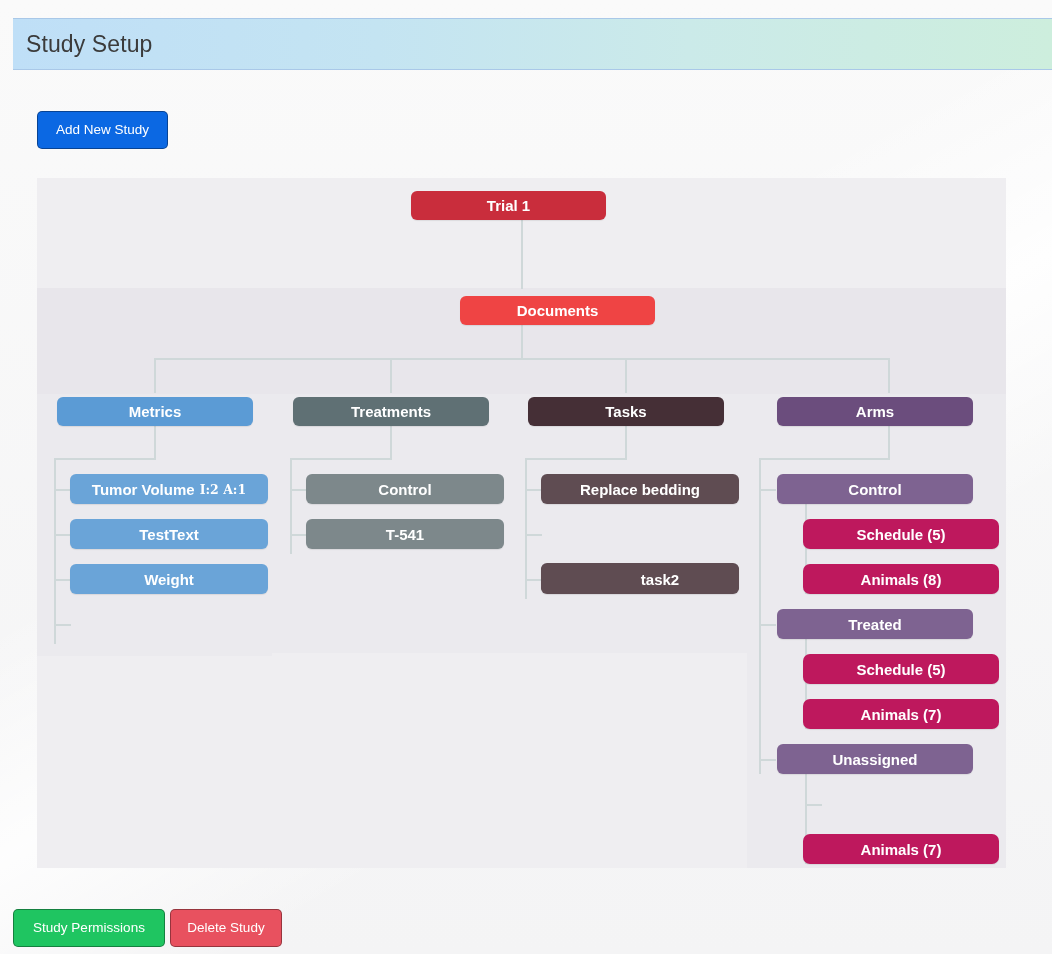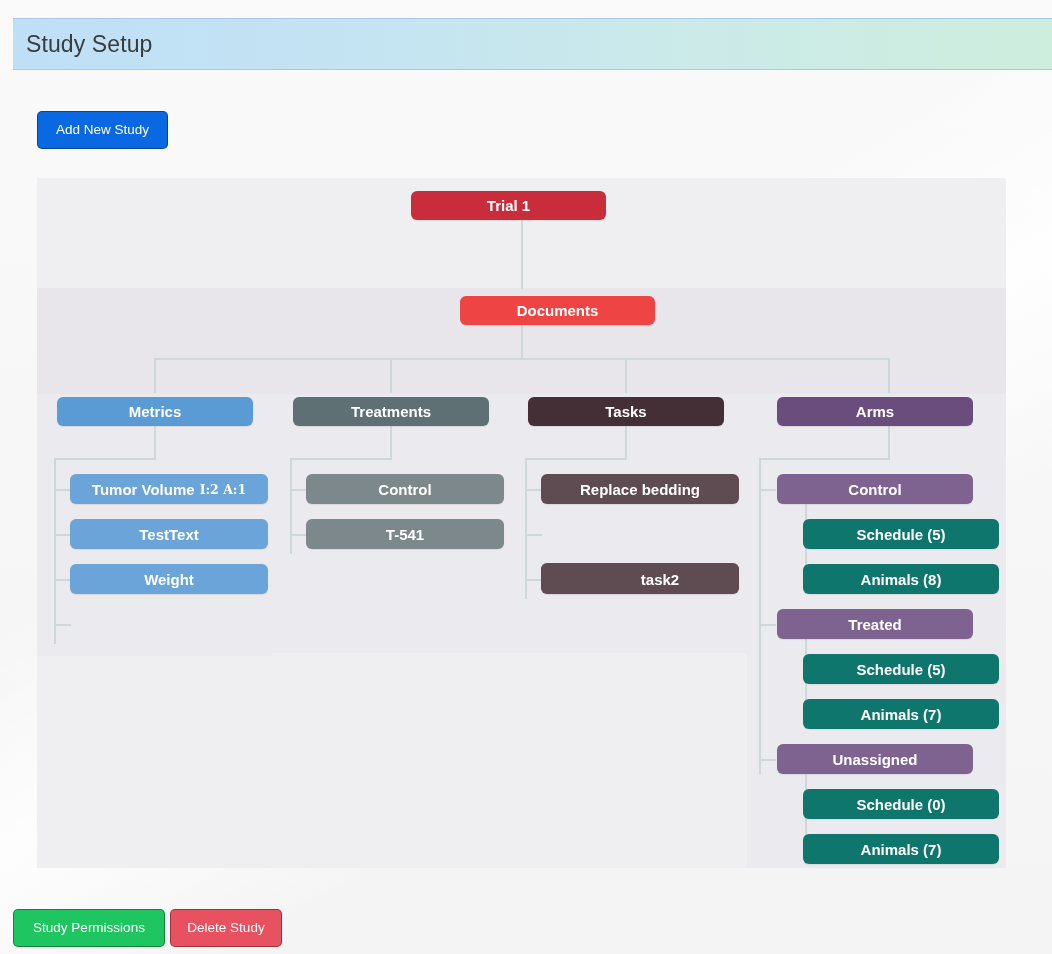--- a/index.html
+++ b/index.html
@@ -141,21 +141,21 @@
   .n-root     { background: #c92d3c; }
   .n-docs     { background: #ef4444; margin-left: 36px; }
   .n-metrics  { background: #5b9bd5; }
   .n-metricsc { background: #6aa4d8; }
   .n-treat    { background: #5f7074; }
   .n-treatc   { background: #7d888b; }
   .n-tasks    { background: #452f36; }
   .n-tasksc   { background: #5f4c52; }
   .n-arms     { background: #6b4d7d; }
   .n-armsc    { background: #7e6391; }
-  .n-armsgc   { background: #0f766e; }
+  .n-armsgc   { background: #be185d; border-radius: 7px; }
 </style>
 </head>
 <body>
 
 <div id="root">
 
   <div class="page-header">
     <h1>Study Setup</h1>
   </div>
 
@@ -246,21 +246,20 @@
 
     <div class="node n-armsc" style="left:740px;top:296px;width:196px;height:30px;">Control</div>
     <div class="node n-armsgc" style="left:766px;top:341px;width:196px;height:30px;">Schedule (5)</div>
     <div class="node n-armsgc" style="left:766px;top:386px;width:196px;height:30px;">Animals (8)</div>
 
     <div class="node n-armsc" style="left:740px;top:431px;width:196px;height:30px;">Treated</div>
     <div class="node n-armsgc" style="left:766px;top:476px;width:196px;height:30px;">Schedule (5)</div>
     <div class="node n-armsgc" style="left:766px;top:521px;width:196px;height:30px;">Animals (7)</div>
 
     <div class="node n-armsc" style="left:740px;top:566px;width:196px;height:30px;">Unassigned</div>
-    <div class="node n-armsgc" style="left:766px;top:611px;width:196px;height:30px;">Schedule (0)</div>
     <div class="node n-armsgc" style="left:766px;top:656px;width:196px;height:30px;">Animals (7)</div>
 
   </div>
 
   <div class="btn" id="btn-study-permissions">Study Permissions</div>
   <div class="btn" id="btn-delete-study">Delete Study</div>
 
 </div>
 
 </body></html>

